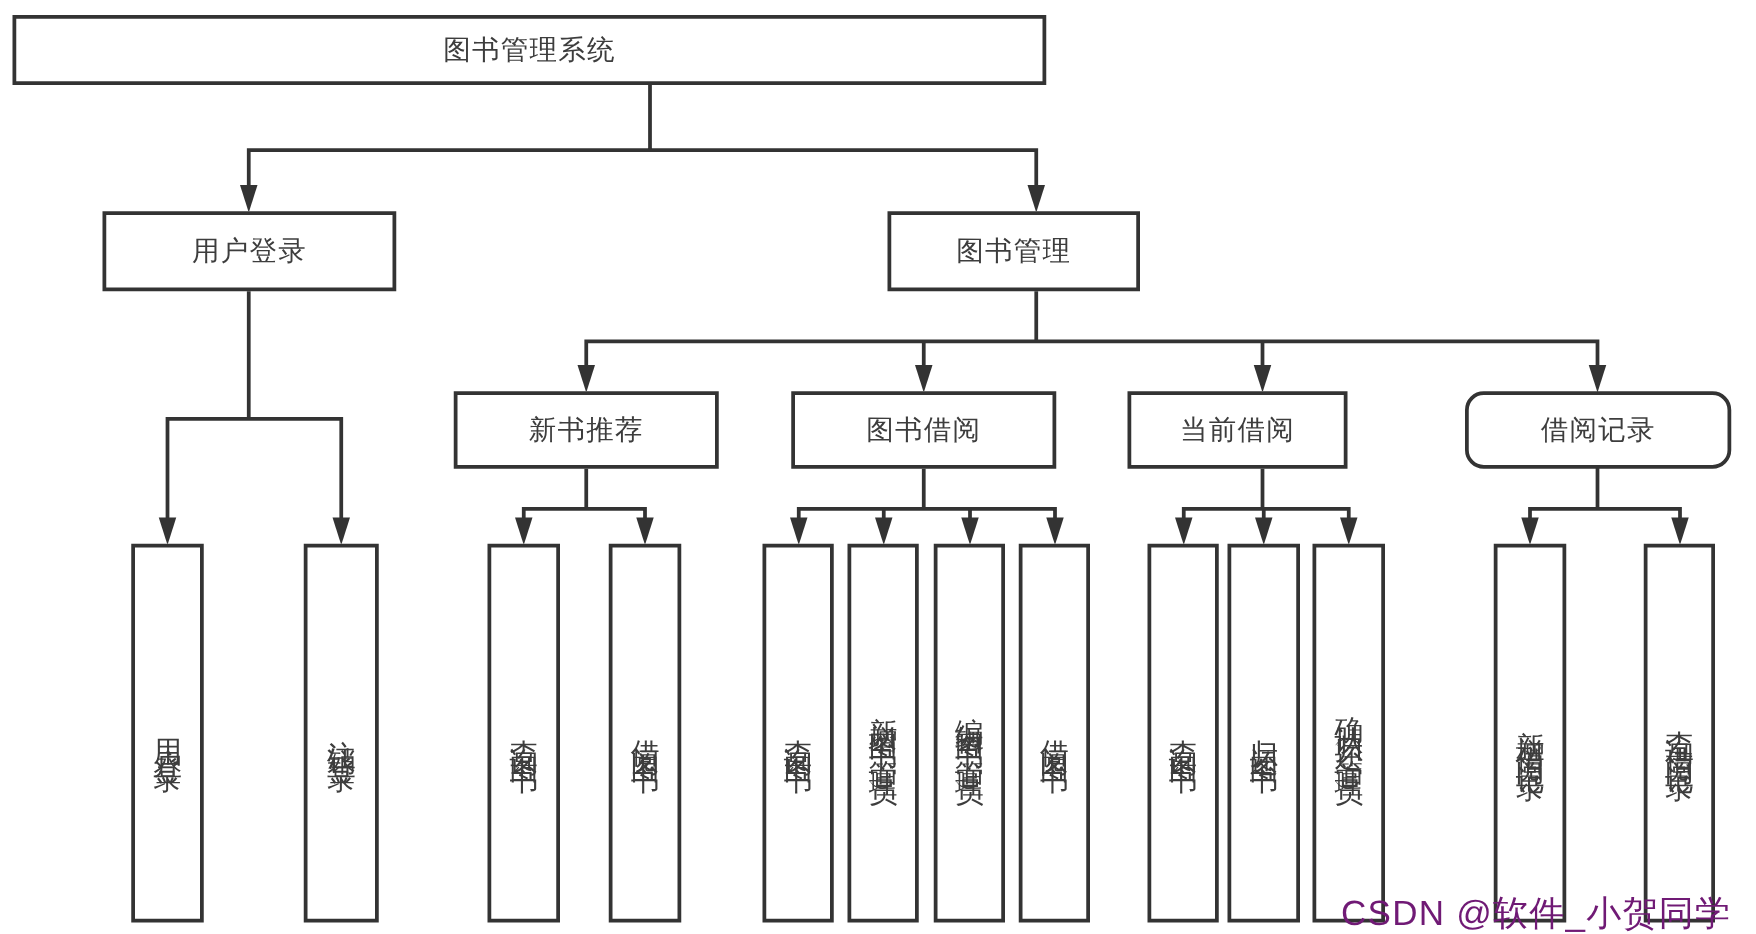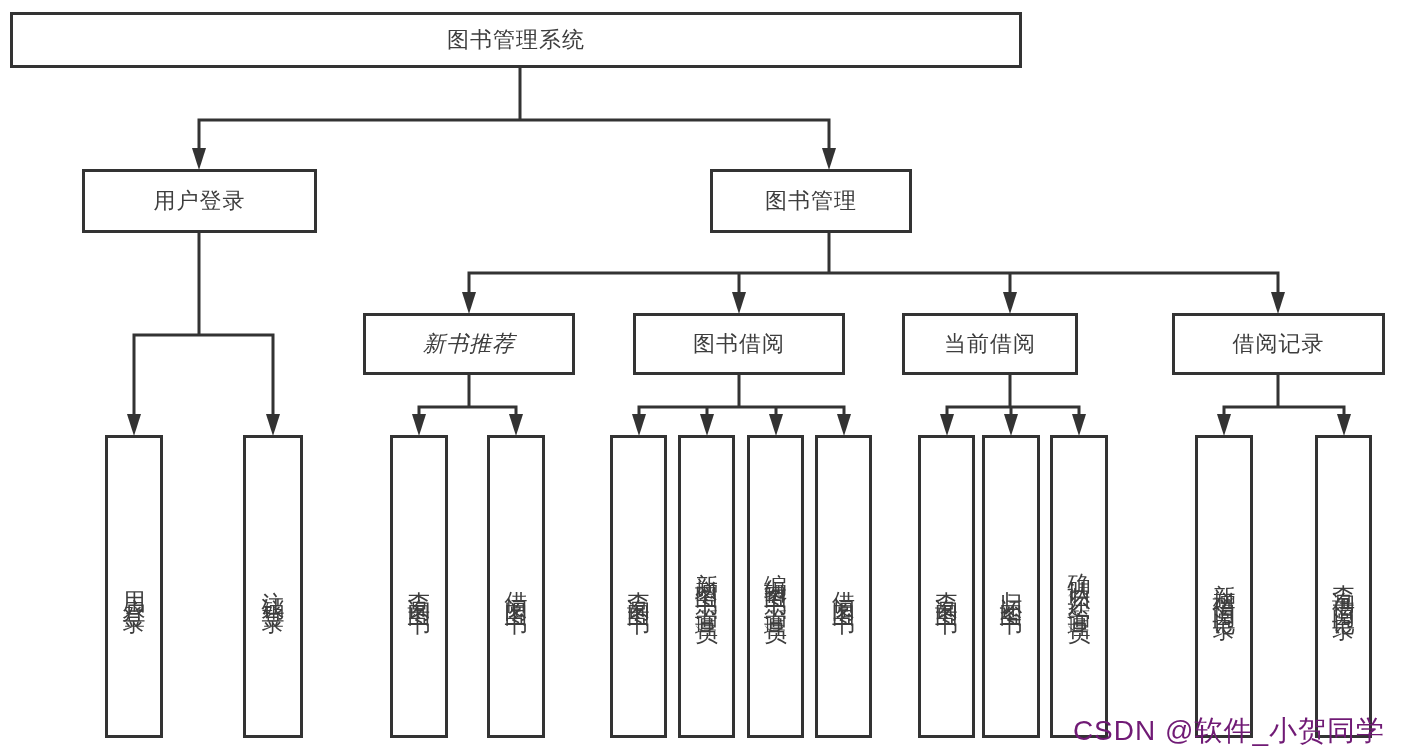--- a/index.html
+++ b/index.html
@@ -16,29 +16,29 @@
   }
   .h-label{
     font-size:22px;color:#3d3d3d;letter-spacing:1px;white-space:nowrap;
   }
   .v-label{
     writing-mode:vertical-rl;text-orientation:mixed;
     font-size:23px;color:#3d3d3d;line-height:1;letter-spacing:7px;
     white-space:nowrap;
   }
   
-  #n-root{left:10px;top:12px;width:1012px;height:56px;}
+  #n-root{left:10px;top:12px;width:827px;height:56px;}
   
   #n-user-login{left:82px;top:169px;width:235px;height:64px;}
   #n-book-mgmt{left:710px;top:169px;width:202px;height:64px;}
   
-  #n-new-books{left:363px;top:313px;width:212px;height:62px;font-style:italic;}
+  #n-new-books{left:363px;top:313px;width:212px;height:62px;}
   #n-book-borrow{left:633px;top:313px;width:212px;height:62px;}
   #n-current{left:902px;top:313px;width:176px;height:62px;}
-  #n-records{left:1172px;top:313px;width:213px;height:62px;}
+  #n-records{left:1172px;top:313px;width:213px;height:62px;border-radius:15px;}
   
   .leaf{top:435px;height:303px;width:58px;}
   #l-login{left:105px;}
   #l-logout{left:243px;width:60px;}
   #l-q1{left:390px;}
   #l-b1{left:487px;}
   #l-q2{left:610px;width:57px;}
   #l-add{left:678px;width:57px;}
   #l-edit{left:747px;width:57px;}
   #l-b2{left:815px;width:57px;}

